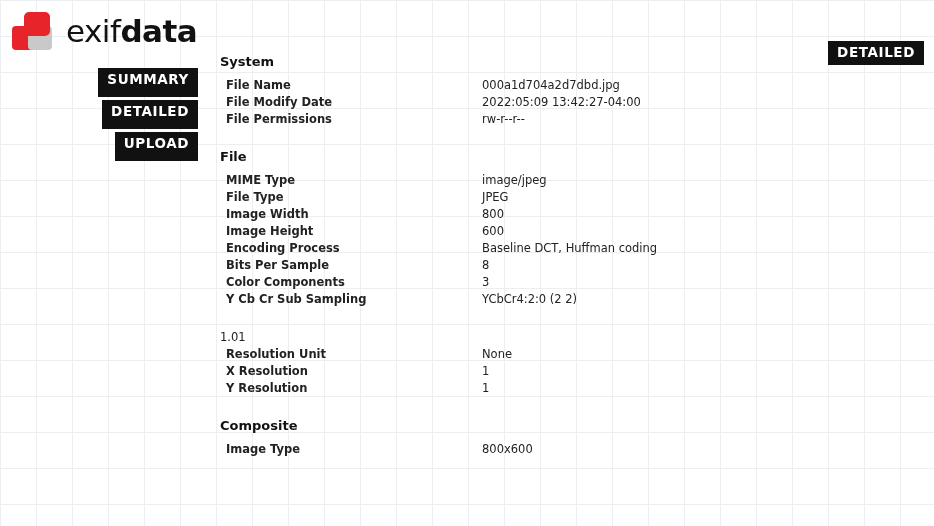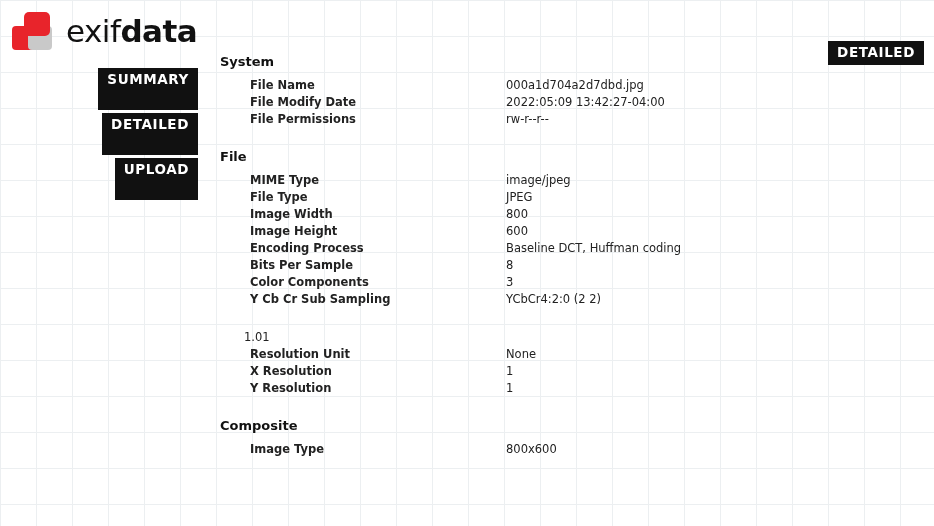--- a/index.html
+++ b/index.html
@@ -86,21 +86,21 @@
     display: flex;
     flex-direction: column;
     align-items: flex-end;
   }
   .nav-btn {
     background: #111111;
     color: #ffffff;
     font-size: 13.5px;
     font-weight: 700;
     letter-spacing: 0.6px;
-    padding: 4px 9px 23px 9px;
+    padding: 4px 9px 10px 9px;
     margin-bottom: 3px;
     line-height: 15px;
     cursor: pointer;
     display: inline-block;
     margin-left: 38px;
   }
 
   
   .badge-detailed {
     position: absolute;
@@ -127,21 +127,20 @@
     font-weight: 700;
     color: #111;
     margin: 0 0 8px 0;
   }
   .section + .section { margin-top: 22px; }
   .row {
     display: flex;
     line-height: 16px;
     font-size: 11.5px;
     margin-bottom: 1px;
-    margin-left: 24px;
   }
   .row .k {
     width: 262px;
     padding-left: 6px;
     font-weight: 700;
     color: #222;
     box-sizing: border-box;
   }
   .row .v {
     color: #222;

